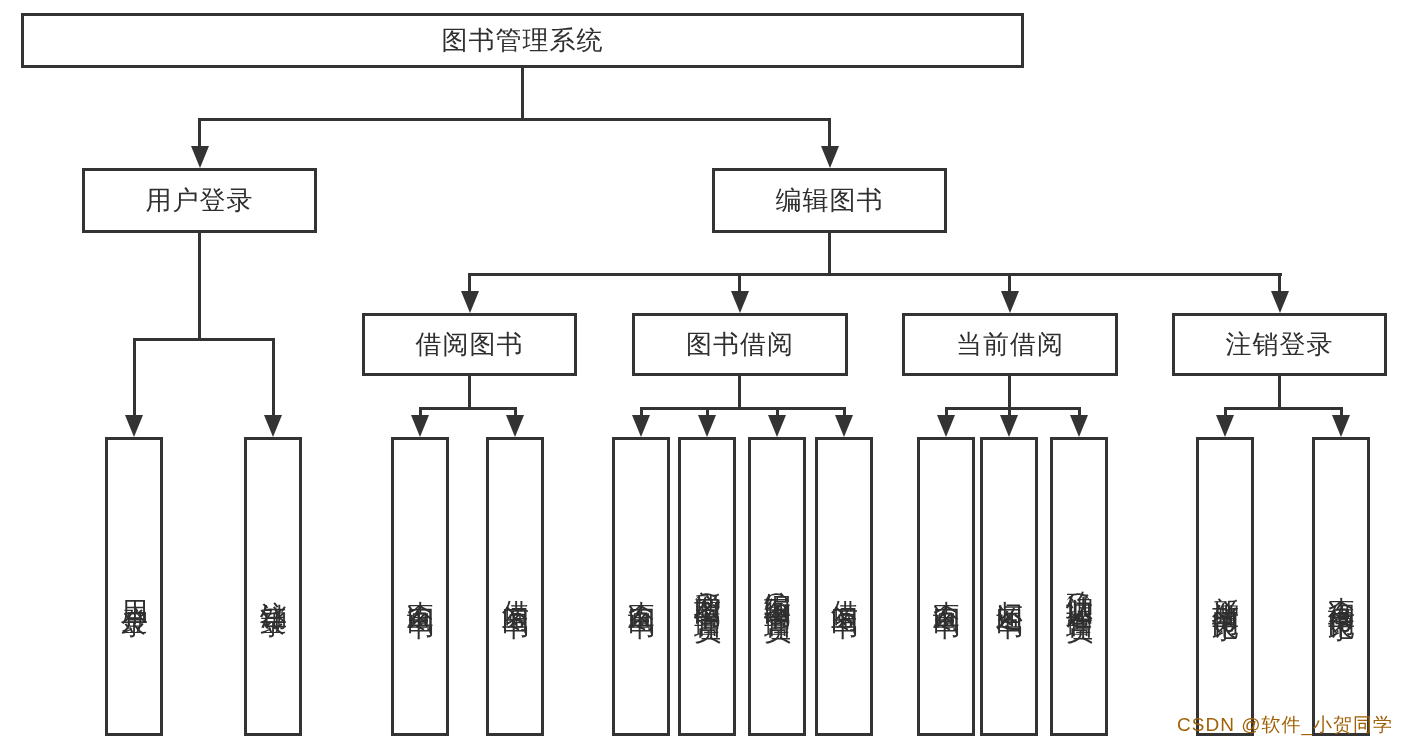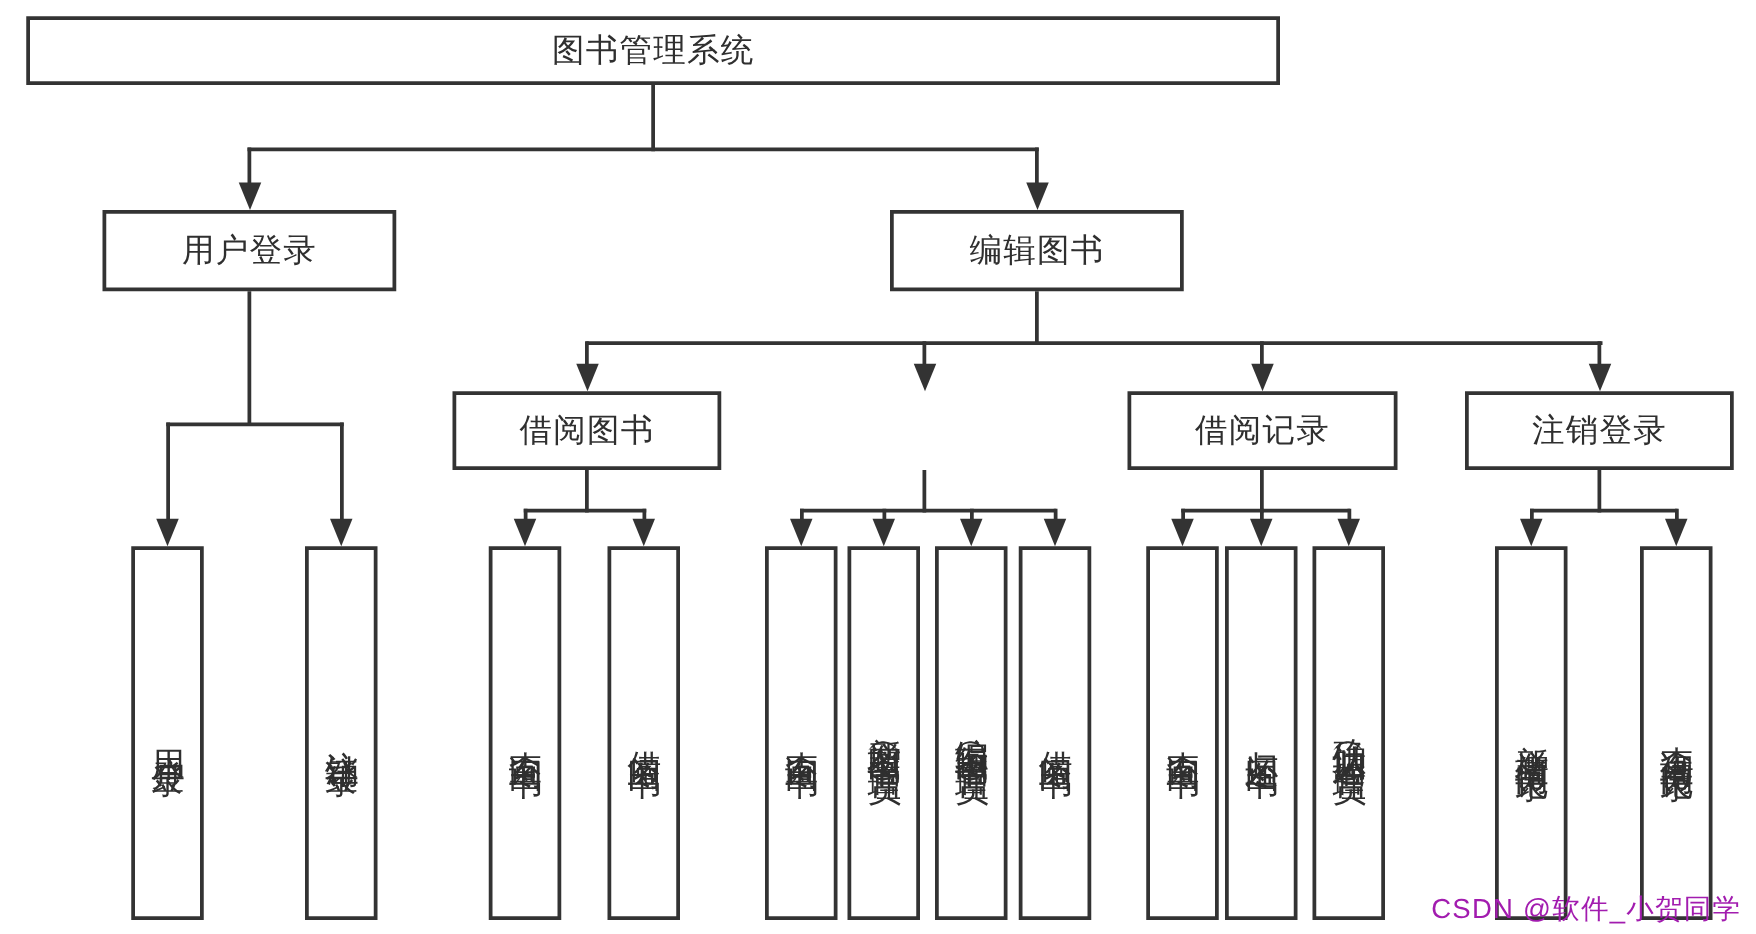--- a/index.html
+++ b/index.html
@@ -19,22 +19,22 @@
     font-size:27px;letter-spacing:4px;color:#2f2f2f;line-height:1;
   }
   .hline{position:absolute;height:3px;background:#333333;}
   .vline{position:absolute;width:3px;background:#333333;}
   .arrow{
     position:absolute;width:0;height:0;
     border-left:9px solid transparent;border-right:9px solid transparent;
     border-top:22px solid #333333;
   }
   .watermark{
-    position:absolute;top:712px;right:12px;font-size:22px;letter-spacing:1px;
-    color:#a21caf;white-space:nowrap;
+    position:absolute;top:712px;right:12px;font-size:19px;letter-spacing:1px;
+    color:#a16207;white-space:nowrap;
   }
 </style>
 </head>
 <body>
 
 <div class="stage">
 
   <div class="box" style="left:21px;top:13px;width:1003px;height:55px">图书管理系统</div>
 
   <div class="vline" style="left:521px;top:68px;height:53px"></div>
@@ -59,21 +59,22 @@
   <div class="vline" style="left:468px;top:273px;height:20px"></div>
   <div class="arrow" style="left:461px;top:291px"></div>
   <div class="vline" style="left:738px;top:273px;height:20px"></div>
   <div class="arrow" style="left:731px;top:291px"></div>
   <div class="vline" style="left:1008px;top:273px;height:20px"></div>
   <div class="arrow" style="left:1001px;top:291px"></div>
   <div class="vline" style="left:1278px;top:273px;height:20px"></div>
   <div class="arrow" style="left:1271px;top:291px"></div>
 
   <div class="box" style="left:362px;top:313px;width:215px;height:63px">借阅图书</div>
-  <div class="box" style="left:902px;top:313px;width:216px;height:63px">借阅记录</div>
+  <div class="box" style="left:632px;top:313px;width:216px;height:63px">图书借阅</div>
+  <div class="box" style="left:902px;top:313px;width:216px;height:63px">当前借阅</div>
   <div class="box" style="left:1172px;top:313px;width:215px;height:63px">注销登录</div>
 
   <div class="vline" style="left:468px;top:376px;height:34px"></div>
   <div class="hline" style="left:419px;top:407px;width:98px"></div>
   <div class="vline" style="left:419px;top:407px;height:12px"></div>
   <div class="arrow" style="left:411px;top:415px"></div>
   <div class="vline" style="left:514px;top:407px;height:12px"></div>
   <div class="arrow" style="left:506px;top:415px"></div>
 
   <div class="vline" style="left:738px;top:376px;height:34px"></div>

